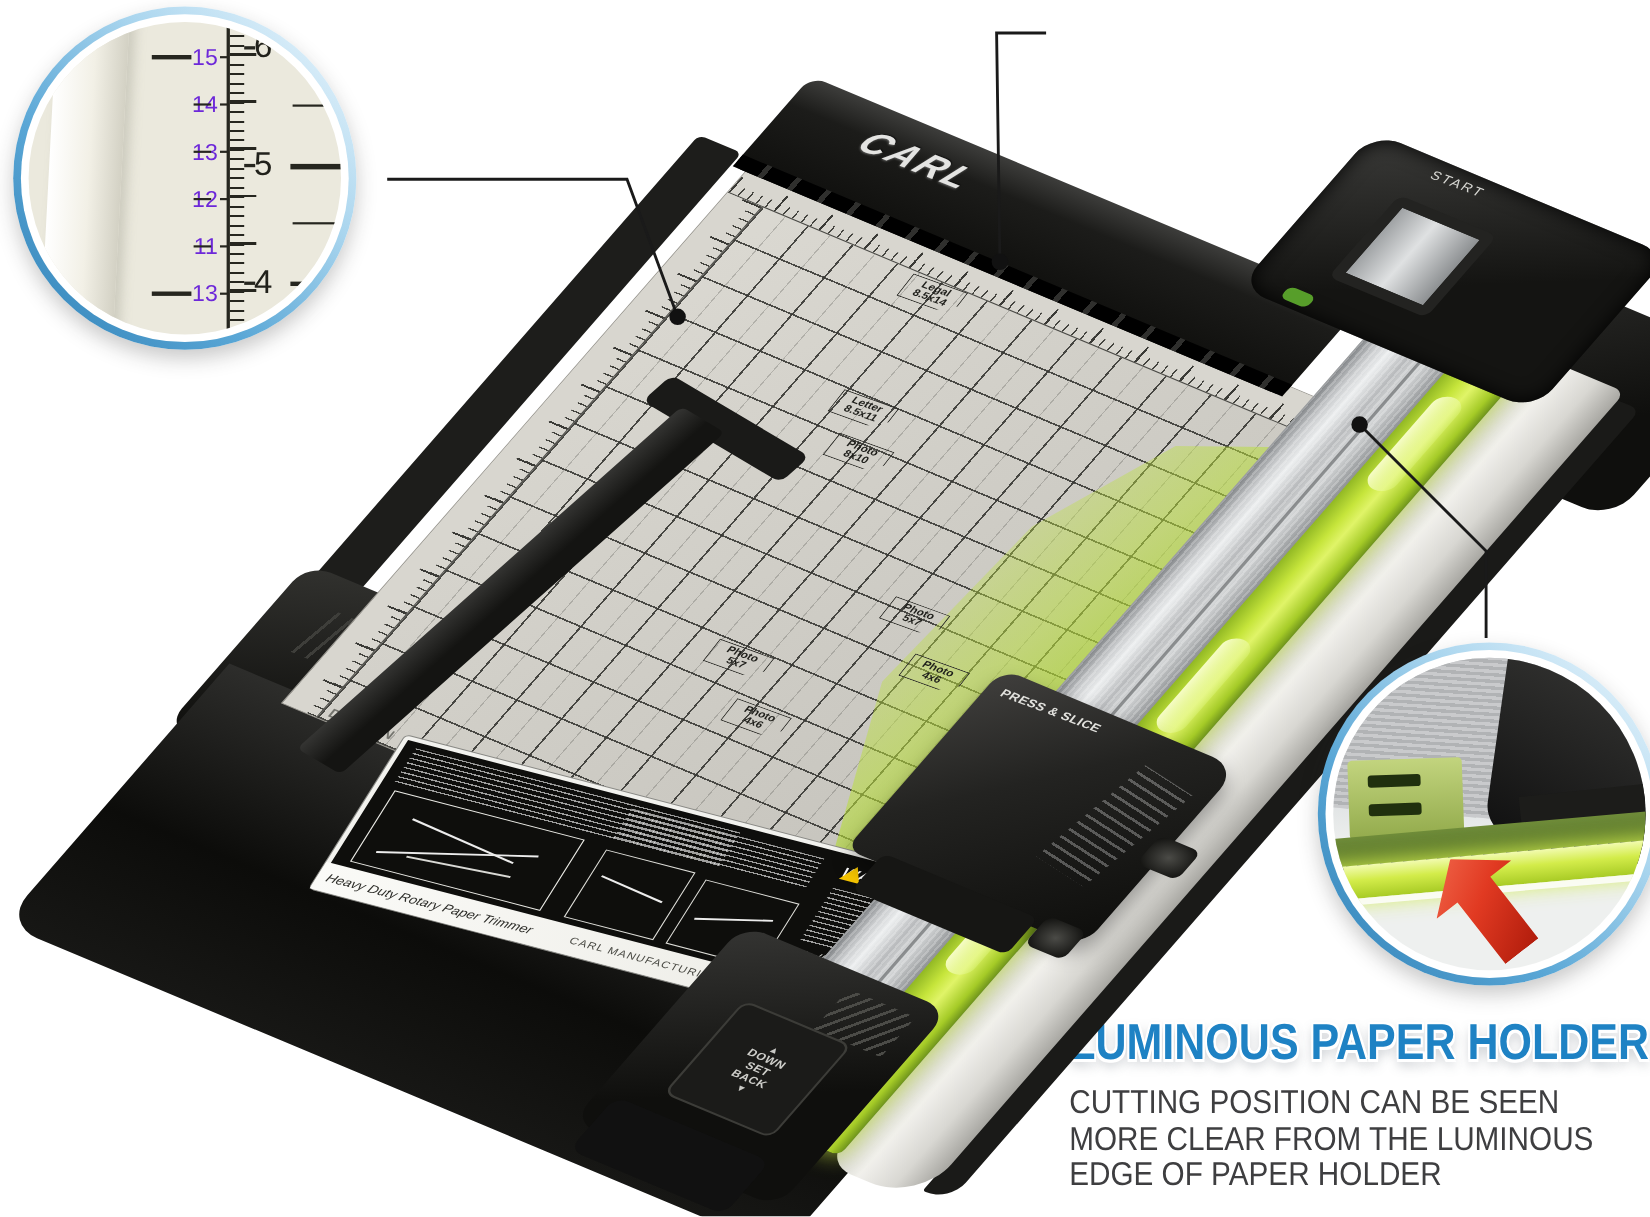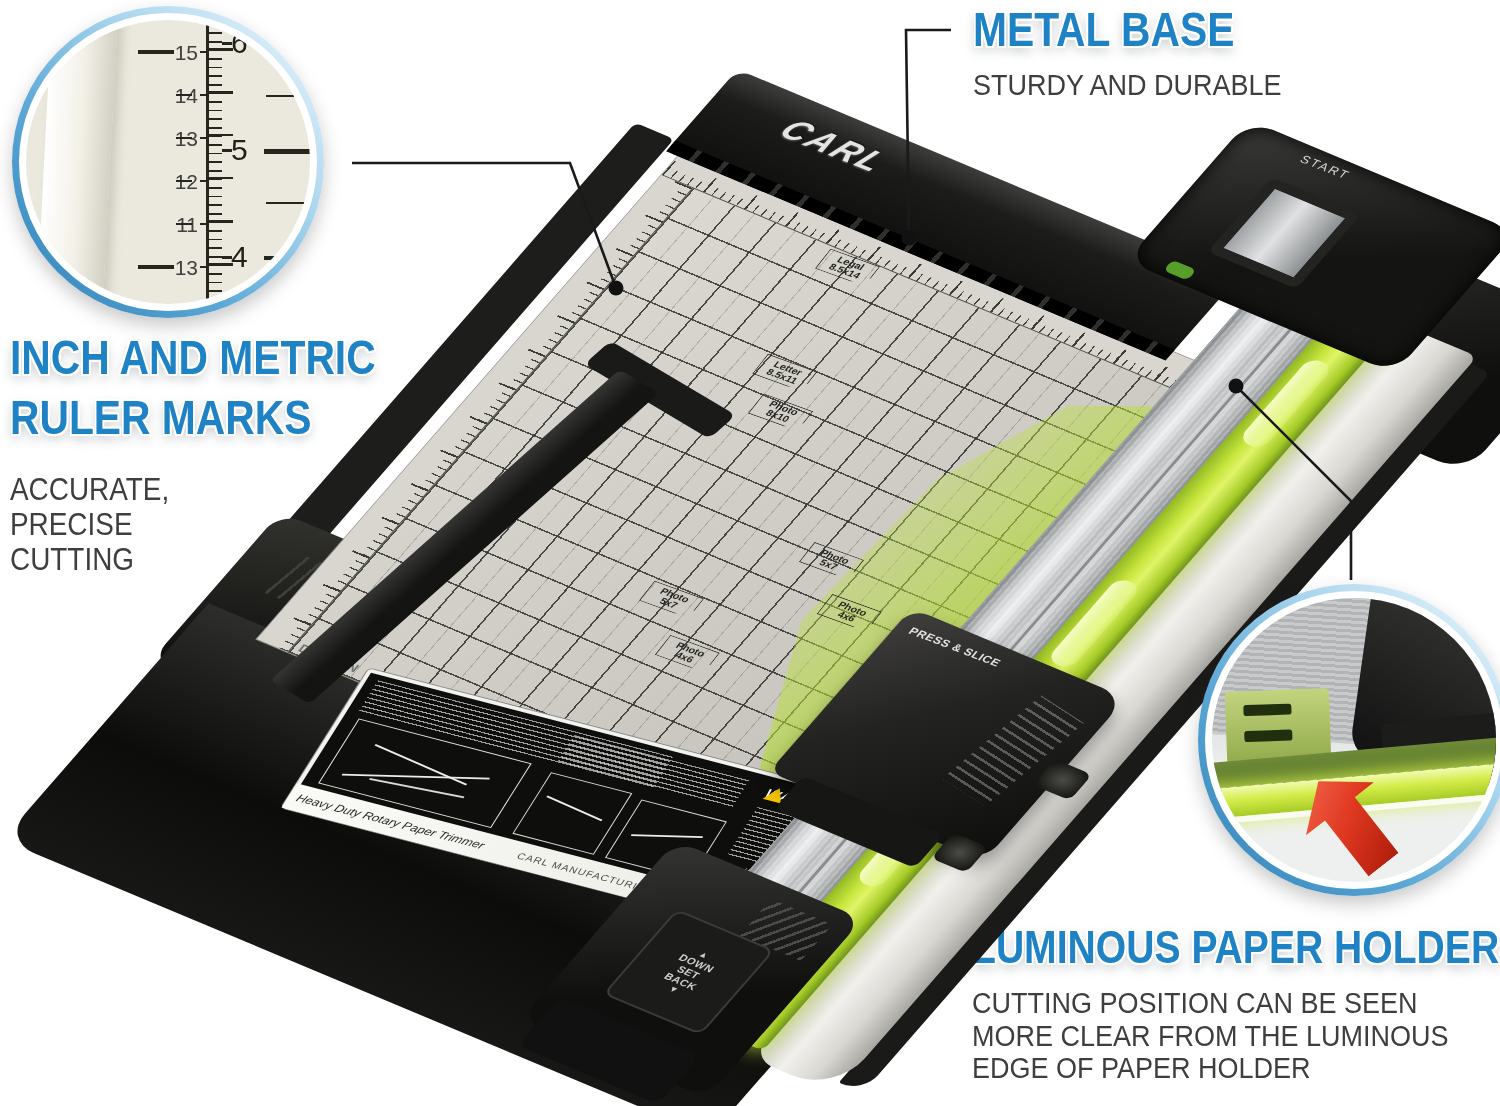--- a/index.html
+++ b/index.html
@@ -140,21 +140,21 @@
   .inset-white{position:absolute;inset:7px;border-radius:50%;background:#fff;}
   .inset-content{position:absolute;inset:14px;border-radius:50%;overflow:hidden;}
   .inset-content div{position:absolute;}
   #inset-ruler{left:12px;top:6px;}
   #inset-ruler .inset-content{background:#ebe9dd;}
   .r-metal{left:18px;top:-10px;width:66px;height:310px;transform:rotate(3deg);border-radius:4px;
     background:linear-gradient(90deg,#ffffff,#f2f0e6 55%,#d3d1c4);box-shadow:6px 0 10px rgba(150,148,135,.35);}
   .r-line{left:180px;top:-5px;width:3px;height:300px;background:#26261f;}
   .r-mm{left:183px;top:-5px;width:13px;height:300px;background:repeating-linear-gradient(180deg,#26261f 0 1.8px,transparent 1.8px 8.6px);}
   .r-cmt{left:183px;top:28px;width:24px;height:240px;background:repeating-linear-gradient(180deg,#26261f 0 2.5px,transparent 2.5px 43px);}
-  .r-num{width:36px;text-align:right;font-size:21px;color:#404040;}
+  .r-num{width:36px;text-align:right;font-size:21px;color:#6d28d9;}
   .r-num{left:136px;}
   .r-conn{left:174px;width:8px;height:2px;background:#26261f;}
   .r-ml{left:150px;width:16px;height:2px;background:#26261f;}
   .r-ml.big{left:112px;width:36px;height:4px;}
   .r-inum{left:205px;width:40px;font-size:30px;color:#21211b;}
   .r-ir{background:#26261f;}
   .r-half{left:240px;width:40px;height:2px;background:#26261f;}
   .r-ic{left:196px;width:10px;height:3px;background:#26261f;}
 
   #inset-holder{left:1198px;top:584px;}
@@ -367,34 +367,21 @@
         <div class="hc-slot hc-s1"></div>
         <div class="hc-slot hc-s2"></div>
       </div>
       <div class="hc-olive"></div>
       <div class="hc-lume"></div>
       <div class="hc-paper"></div>
       <div class="hc-arrow"></div>
     </div>
   </div>
 
-  <div class="t-block" id="t-ruler">
-    <div class="h-blue">INCH AND METRIC</div>
-    <div class="h-blue">RULER MARKS</div>
-    <div class="subwrap">
-      <div class="h-sub">ACCURATE,</div>
-      <div class="h-sub">PRECISE</div>
-      <div class="h-sub">CUTTING</div>
-    </div>
-  </div>
-
-  <div class="t-block" id="t-base">
-    <div class="h-blue">METAL BASE</div>
-    <div class="h-sub">STURDY AND DURABLE</div>
-  </div>
+
 
   <div class="t-block" id="t-holder">
     <div class="h-blue">LUMINOUS PAPER HOLDER</div>
     <div class="subwrap">
       <div class="h-sub">CUTTING POSITION CAN BE SEEN</div>
       <div class="h-sub">MORE CLEAR FROM THE LUMINOUS</div>
       <div class="h-sub">EDGE OF PAPER HOLDER</div>
     </div>
   </div>
 

